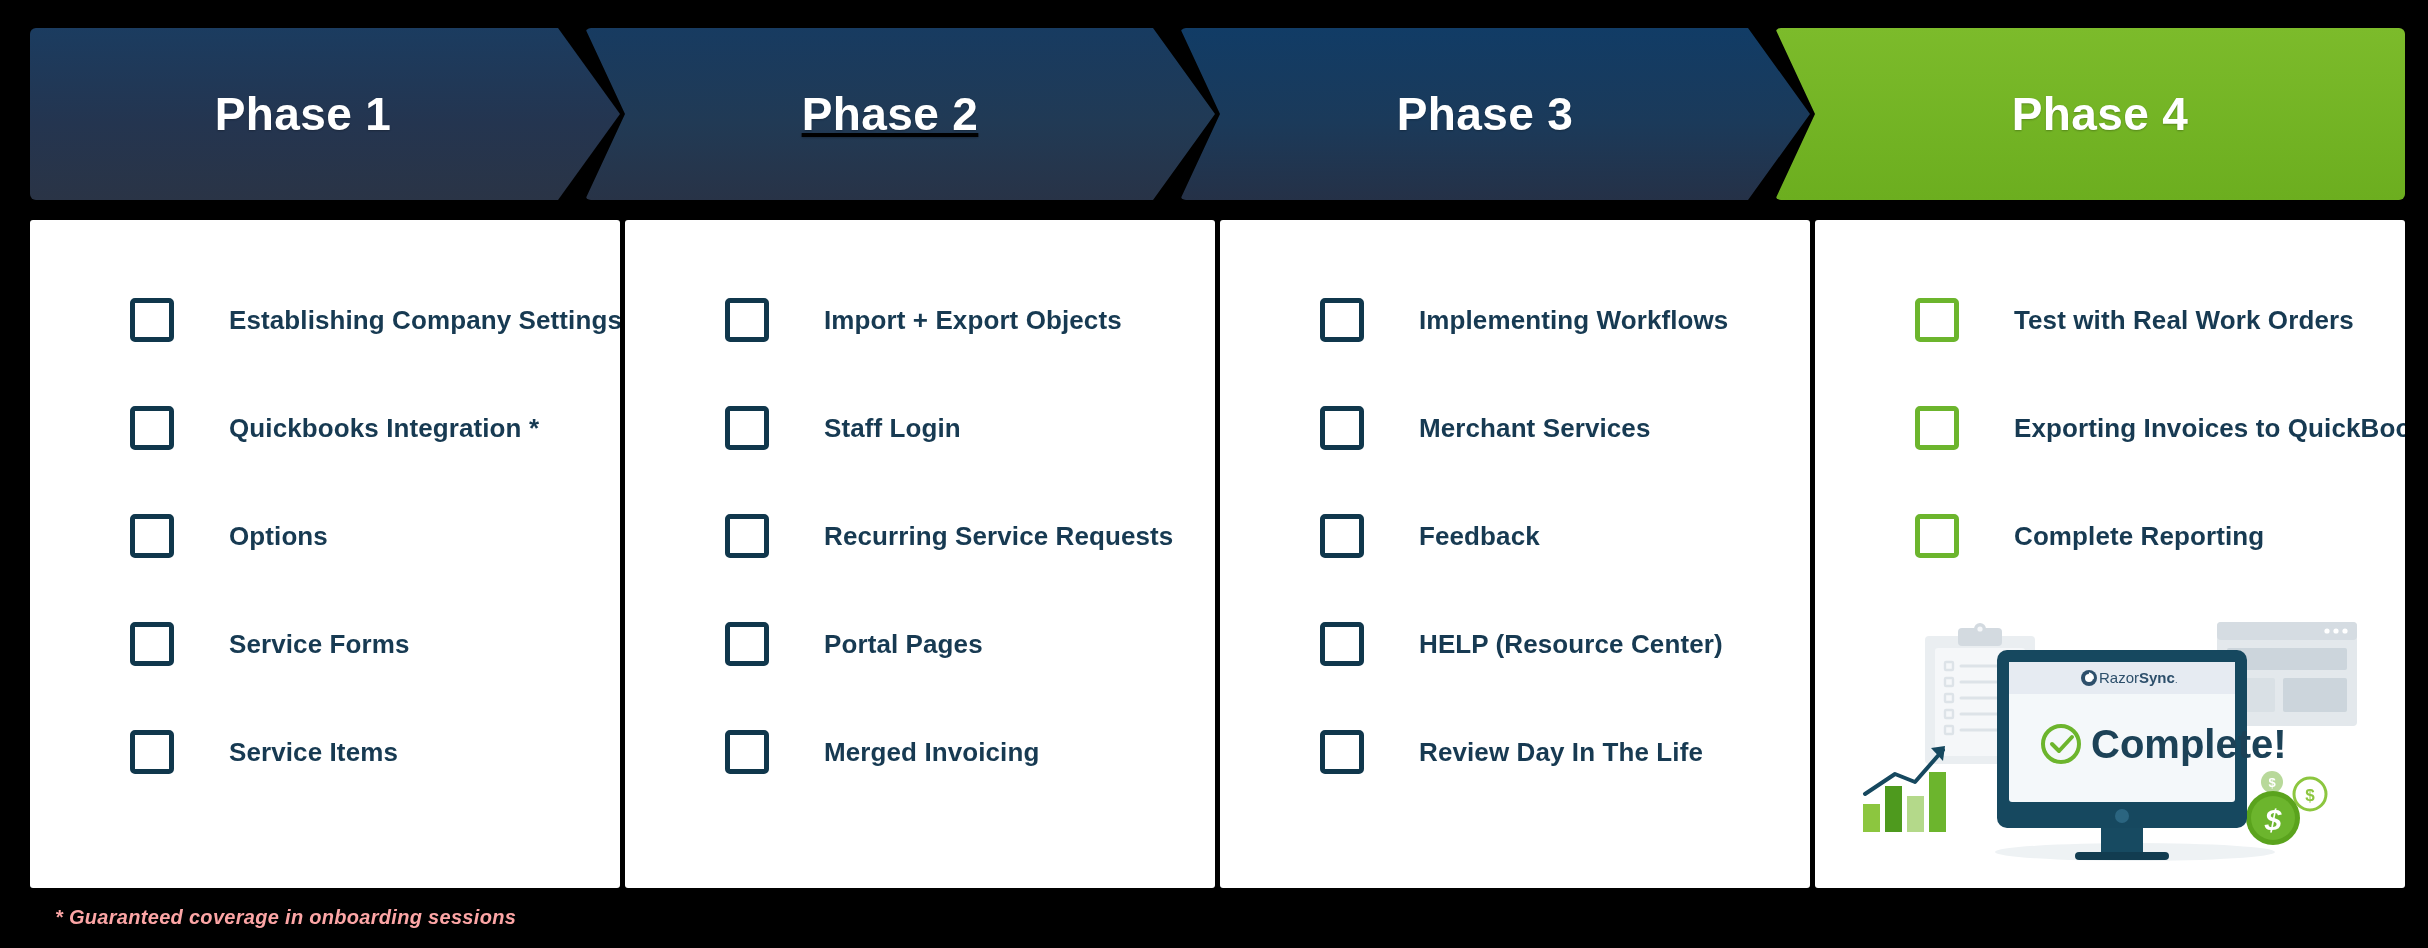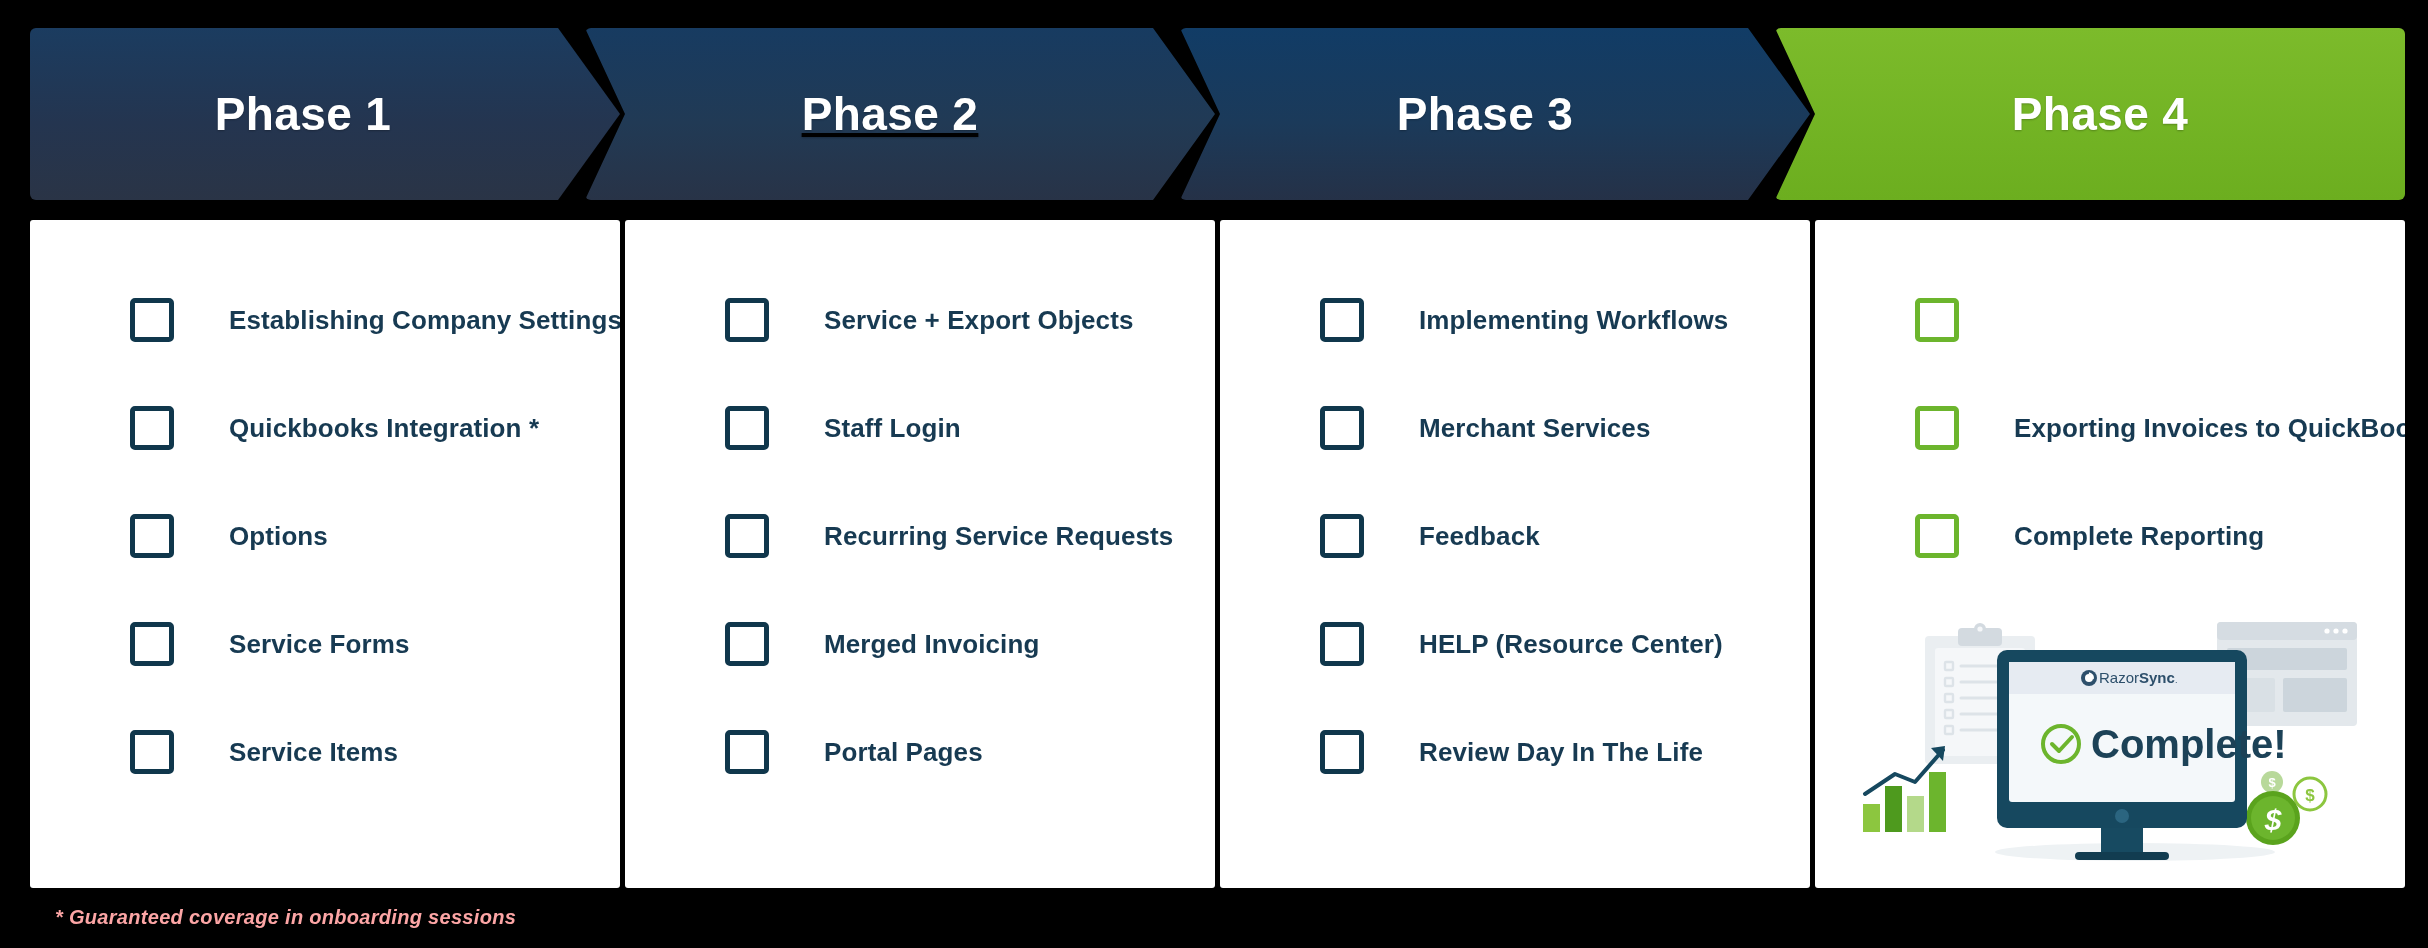--- a/index.html
+++ b/index.html
@@ -169,37 +169,37 @@
     </div>
   </div>
 
   <div class="phase-col c1">
     <div class="banner arrow tone-b">
       <span class="banner-title">Phase 2</span>
     </div>
     <div class="card">
       <div class="check-row">
         <span class="checkbox"></span>
-        <span class="check-label">Service + Export Objects</span>
+        <span class="check-label">Import + Export Objects</span>
       </div>
       <div class="check-row">
         <span class="checkbox"></span>
         <span class="check-label">Staff Login</span>
       </div>
       <div class="check-row">
         <span class="checkbox"></span>
         <span class="check-label">Recurring Service Requests</span>
       </div>
       <div class="check-row">
         <span class="checkbox"></span>
+        <span class="check-label">Portal Pages</span>
+      </div>
+      <div class="check-row">
+        <span class="checkbox"></span>
         <span class="check-label">Merged Invoicing</span>
-      </div>
-      <div class="check-row">
-        <span class="checkbox"></span>
-        <span class="check-label">Portal Pages</span>
       </div>
     </div>
   </div>
 
   <div class="phase-col c2">
     <div class="banner arrow tone-c">
       <span class="banner-title">Phase 3</span>
     </div>
     <div class="card">
       <div class="check-row">
@@ -225,20 +225,21 @@
     </div>
   </div>
 
   <div class="phase-col c3">
     <div class="banner arrow last tone-green">
       <span class="banner-title">Phase 4</span>
     </div>
     <div class="card">
       <div class="check-row">
         <span class="checkbox green"></span>
+        <span class="check-label">Test with Real Work Orders</span>
       </div>
       <div class="check-row">
         <span class="checkbox green"></span>
         <span class="check-label">Exporting Invoices to QuickBooks</span>
       </div>
       <div class="check-row">
         <span class="checkbox green"></span>
         <span class="check-label">Complete Reporting</span>
       </div>
 

